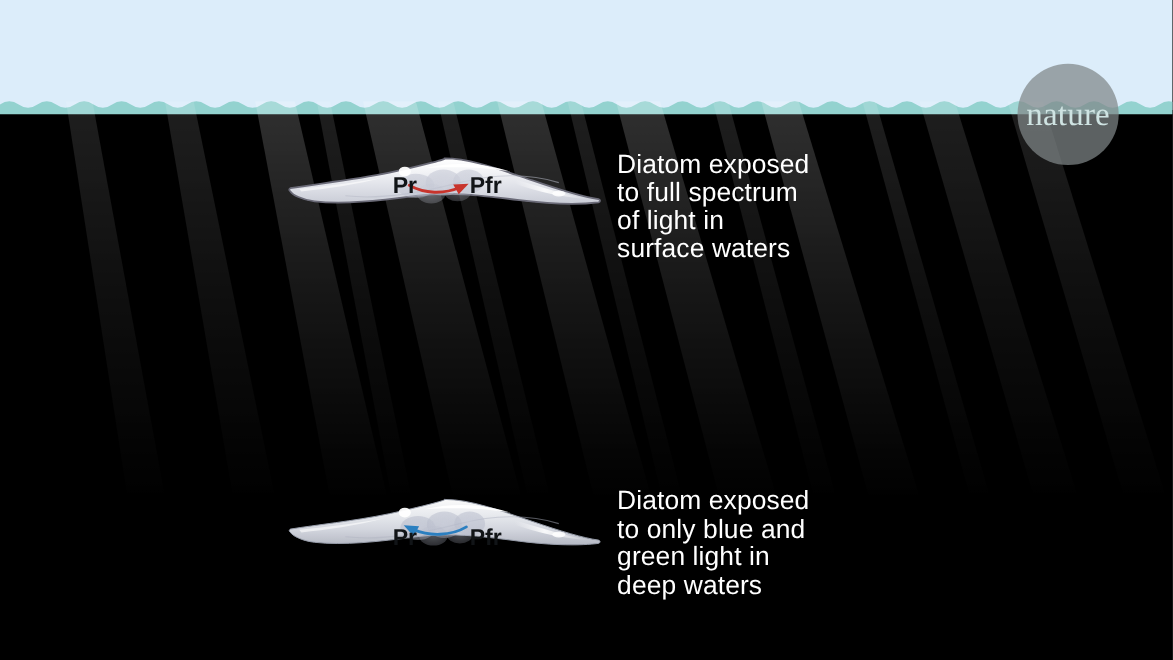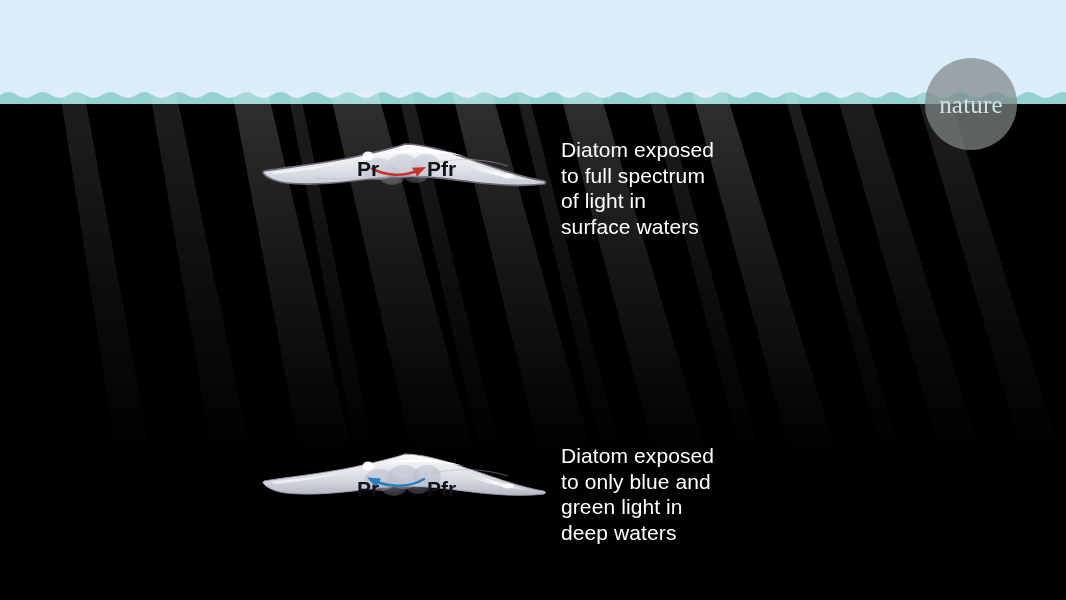--- a/index.html
+++ b/index.html
@@ -69,31 +69,31 @@
     left: 925px; top: 58px;
     width: 92px; height: 92px;
     border-radius: 50%;
     background: rgba(128,134,136,.72);
     display: flex;
     align-items: center;
     justify-content: center;
   }
   .logo-word {
     font-family: "Liberation Serif", serif;
-    font-size: 25px;
+    font-size: 30px;
     line-height: 1;
     color: #cfe3e2;
     letter-spacing: .2px;
     margin-top: 1px;
   }
   
   .caption {
     position: absolute;
     color: #ffffff;
-    font-size: 21px;
+    font-size: 24px;
     line-height: 25.6px;
     letter-spacing: .1px;
     white-space: pre-line;
     font-weight: 400;
   }
   #caption-top   { left: 561px; top: 137px; }
   #caption-bottom{ left: 561px; top: 443px; }
 
   
   .diatom {

